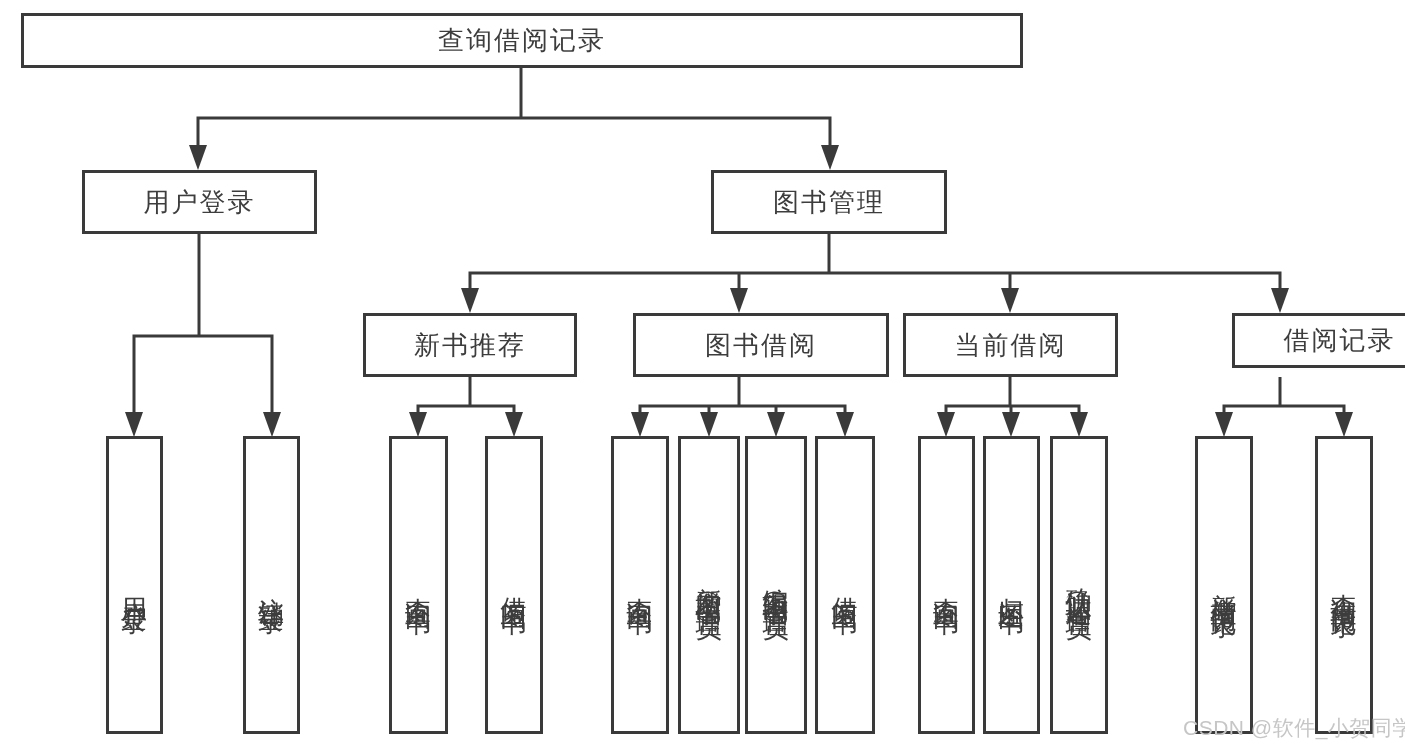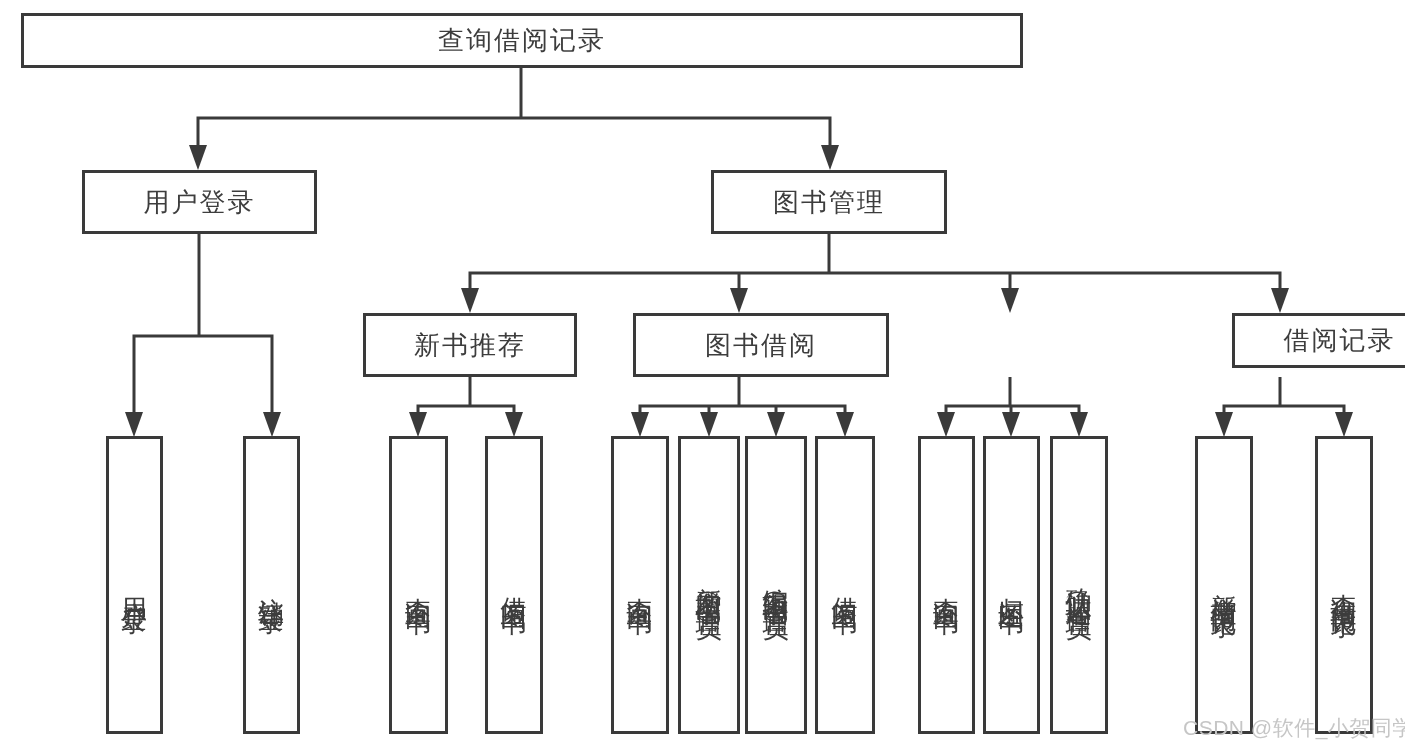--- a/index.html
+++ b/index.html
@@ -109,20 +109,23 @@
   <div class="node h" style="left:711px;top:170px;width:236px;height:64px">
     <span>图书管理</span>
   </div>
 
   <div class="node h" style="left:363px;top:313px;width:214px;height:64px">
     <span>新书推荐</span>
   </div>
   <div class="node h" style="left:633px;top:313px;width:256px;height:64px">
     <span>图书借阅</span>
   </div>
+  <div class="node h" style="left:903px;top:313px;width:215px;height:64px">
+    <span>当前借阅</span>
+  </div>
   <div class="node h" style="left:1232px;top:313px;width:215px;height:55px">
     <span>借阅记录</span>
   </div>
 
   <div class="node v" style="left:106px;top:436px;width:57px;height:298px">
     <span>用户登录</span>
   </div>
   <div class="node v" style="left:243px;top:436px;width:57px;height:298px">
     <span>注销登录</span>
   </div>

